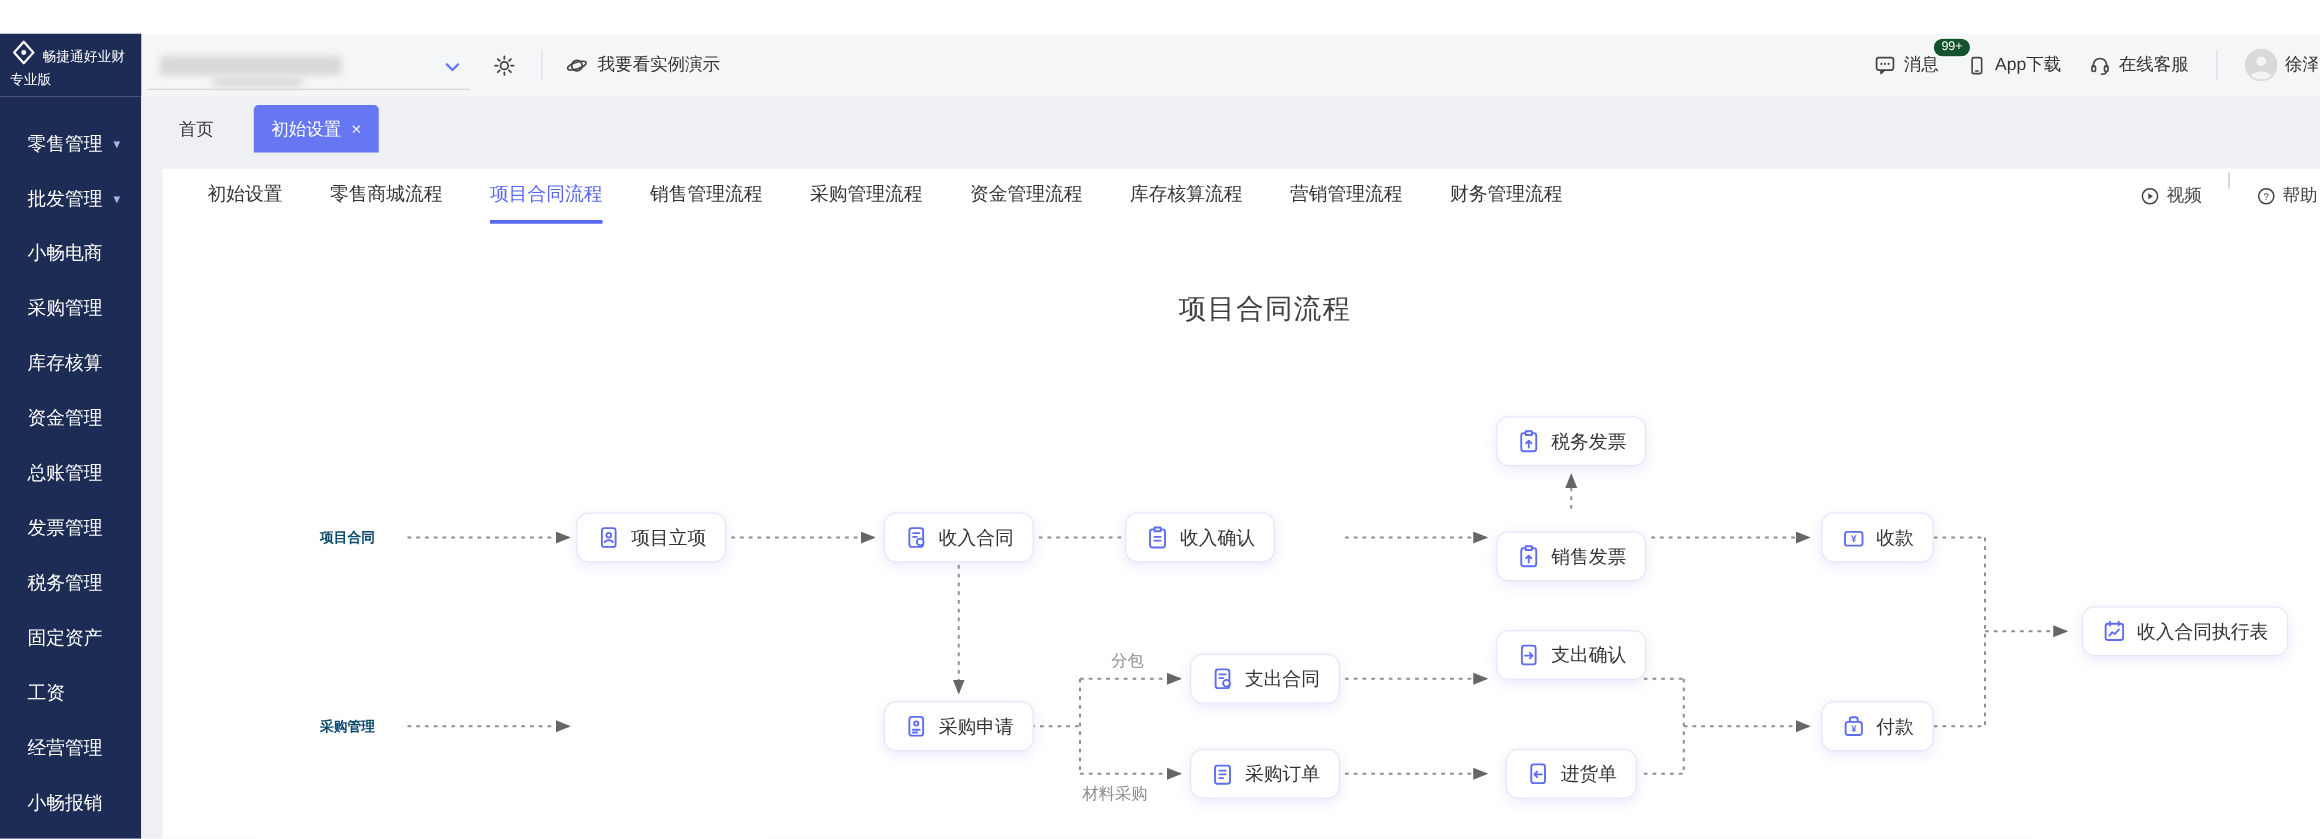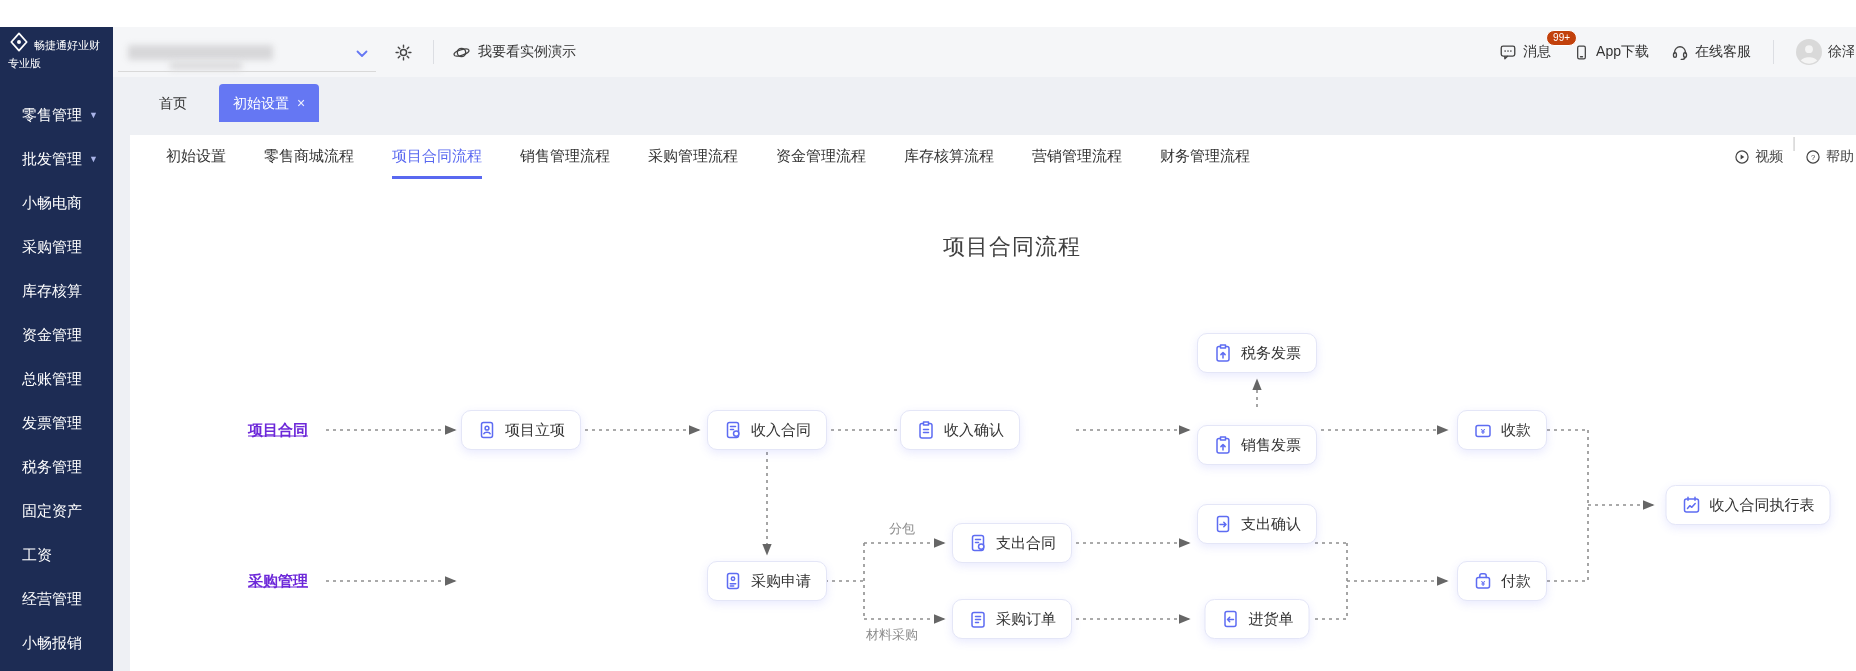--- a/index.html
+++ b/index.html
@@ -25,50 +25,50 @@
   .redact2 { position:absolute; left:52px; top:25px; width:72px; height:9px; background:#dcdcde; filter:blur(3px); border-radius:2px; }
   .org-chevron { position:absolute; right:6px; top:10px; }
   .tb-icon { display:inline-flex; align-items:center; justify-content:center; cursor:pointer; }
   .gear { margin-left:18px; }
   .tb-divider { width:1px; height:24px; background:#dcdee3; margin:0 18px 0 20px; }
   .demo-link { display:flex; align-items:center; gap:7px; cursor:pointer; color:#333; font-size:14px; }
   .topbar-right { position:absolute; right:0; top:0; height:50px; display:flex; align-items:center; gap:22px; padding-right:2px; }
   .tb-item { display:flex; align-items:center; gap:6px; color:#333; font-size:14px; cursor:pointer; white-space:nowrap; }
   .msg-wrap { position:relative; }
   .badge {
-    position:absolute; top:-13px; right:-26px; background:#c2410c; color:#fff;
+    position:absolute; top:-13px; right:-26px; background:#14532d; color:#fff;
     font-size:10px; line-height:14px; padding:0 6px; border-radius:8px; border:1px solid #fff;
   }
   .user { display:flex; align-items:center; gap:6px; }
   .user-name { width:26px; overflow:hidden; white-space:nowrap; }
   
   .sidebar { position:absolute; left:0; top:77px; bottom:0; width:113px; background:#1d2c54; padding-top:16px; }
   .side-item { height:44px; line-height:44px; padding-left:22px; color:#fff; font-size:15px; cursor:pointer; white-space:nowrap; }
   .side-item .caret { font-size:9px; color:#aab4e8; margin-left:7px; vertical-align:2px; }
   
   .main-bg { position:absolute; left:113px; top:77px; right:0; bottom:0; background:#eef0f4; }
-  .tabstrip { position:absolute; left:0; top:7px; display:flex; align-items:flex-start;padding-left:16px; }
+  .tabstrip { position:absolute; left:0; top:7px; display:flex; align-items:flex-start; }
   .wtab-home { height:38px; line-height:38px; padding:0 18px; margin-left:12px; color:#333; font-size:14px; cursor:pointer; }
   .wtab-active {
     height:38px; line-height:38px; padding:0 14px; margin-left:14px; background:#6577f3; color:#fff;
     font-size:14px; border-radius:4px 4px 0 0; cursor:pointer; display:flex; align-items:center; gap:8px;
   }
   .wtab-close { font-size:14px; cursor:pointer; opacity:.9; }
   .card { position:absolute; left:17px; top:58px; right:0; bottom:0; background:#fff; }
   
   .flow-tabs { position:absolute; left:0; top:0; right:0; height:44px; display:flex; align-items:stretch; padding-left:36px; gap:38px; }
   .ftab { height:44px; line-height:42px; font-size:15px; color:#333; cursor:pointer; border-bottom:3px solid transparent; white-space:nowrap; }
   .ftab.active { color:#5968f0; border-bottom-color:#5968f0; }
-  .tab-extras { position:absolute; right:2px; top:0; height:44px; display:flex; gap:6px; font-size:14px; color:#444; }
+  .tab-extras { position:absolute; right:2px; top:0; height:44px; display:flex; gap:17px; font-size:14px; color:#444; }
   .extra-item { display:flex; align-items:center; gap:5px; cursor:pointer; white-space:nowrap; }
   .extra-div { color:#ccc; margin:0 3px; }
   
   .diagram-title { position:absolute; left:882px; top:112px; transform:translate(-50%,-50%); font-size:22px; font-weight:500; color:#404040; letter-spacing:1px; white-space:nowrap; }
   .edges { position:absolute; left:0; top:0; }
-  .row-label { position:absolute; transform:translate(-50%,-50%); font-size:15px; font-weight:600; color:#6d28d9; white-space:nowrap;text-decoration:underline; }
+  .row-label { position:absolute; transform:translate(-50%,-50%); font-size:11px; font-weight:600; color:#0c4a6e; white-space:nowrap; }
   .branch-label { position:absolute; transform:translate(-50%,-50%); font-size:13px; color:#8c8c8c; white-space:nowrap;font-family:Liberation Serif, serif; }
   .node {
     position:absolute; transform:translate(-50%,-50%); height:40px; background:#fff;
     border:1px solid #e4e6f7; border-radius:10px; box-shadow:0 3px 10px rgba(96,108,245,.14);
     display:flex; align-items:center; gap:8px; padding:0 15px; font-size:15px; color:#333;
     white-space:nowrap; cursor:pointer;
   }
   .nicon { display:inline-flex; }
   svg { display:block; }
 </style>

